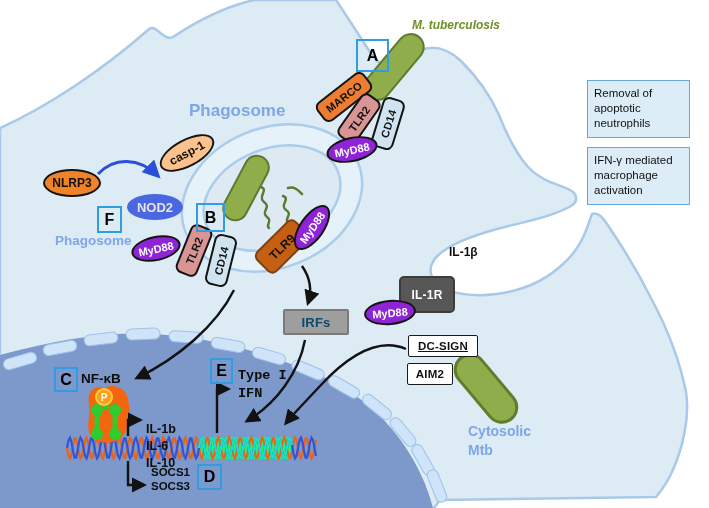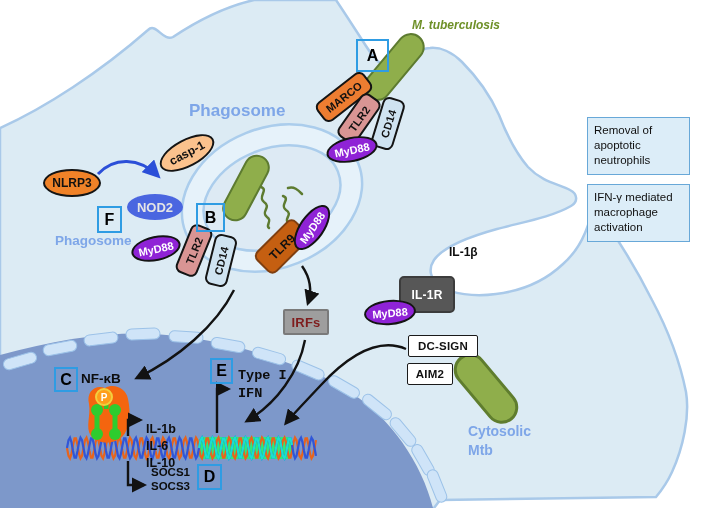--- a/index.html
+++ b/index.html
@@ -9,21 +9,21 @@
   #base{position:absolute;left:0;top:0;}
   .abs{position:absolute;box-sizing:border-box;}
   .pill{display:flex;align-items:center;justify-content:center;border:2px solid #141414;
         border-radius:7px;font-weight:bold;font-size:11px;color:#111;letter-spacing:.2px;}
   .ell{display:flex;align-items:center;justify-content:center;border:2px solid #141414;
         border-radius:50%;font-weight:bold;font-size:12px;color:#111;}
   .rod{border-radius:30px;}
   .letterbox{display:flex;align-items:center;justify-content:center;border:2.5px solid var(--letter_box_border);
         font-weight:bold;font-size:16px;color:#000;background:transparent;}
   .infobox{background:var(--info_box_bg);border:1.5px solid var(--info_box_border);
-        color:#101010;font-size:11.5px;line-height:1.32;padding:5px 6px;width:103px;margin-top:37px;}
+        color:#101010;font-size:11.5px;line-height:1.32;padding:5px 6px;width:103px;}
   .lbl-blue{color:var(--label_blue);font-weight:600;}
   .boldtxt{color:#0d0d0d;font-weight:bold;}
   .pcircle{display:flex;align-items:center;justify-content:center;border-radius:50%;
         background:var(--phospho_orange);border:2px solid #f2cf3e;color:#fff;
         font-size:10px;font-weight:bold;}
 </style>
 </head>
 <body>
 
 <div id="stage">
@@ -148,23 +148,23 @@
   <div class="abs pill" style="left:254px;top:232px;width:56px;height:29px;background:var(--tlr9_orange);border-color:#7f3f10;font-size:12px;transform:rotate(-45deg);">TLR9</div>
   <div class="abs ell" style="left:286px;top:215px;width:52px;height:25px;background:var(--myd88_purple);color:#fff;font-size:11px;transform:rotate(-55deg);">MyD88</div>
 
   <div class="abs ell" style="left:43px;top:169px;width:58px;height:28px;background:var(--nlrp3_orange);">NLRP3</div>
   <div class="abs ell" style="left:157px;top:139px;width:60px;height:28px;background:var(--casp1_peach);transform:rotate(-28deg);">casp-1</div>
   <div class="abs ell" style="left:127px;top:194px;width:56px;height:26px;background:var(--nod2_blue);color:#e5e5e5;font-size:13px;border:none;">NOD2</div>
 
   <div class="abs pill" style="left:399px;top:276px;width:56px;height:37px;background:var(--il1r_gray);border-color:#3c3c3c;border-radius:5px;color:#fff;font-size:12px;">IL-1R</div>
   <div class="abs ell" style="left:364px;top:300px;width:52px;height:25px;background:var(--myd88_purple);color:#fff;font-size:11px;transform:rotate(-5deg);">MyD88</div>
 
-  <div class="abs pill" style="left:283px;top:309px;width:46px;height:26px;background:var(--irfs_gray);border-color:#7a7a7a;border-radius:2px;color:#7f1d1d;font-size:13px;">IRFs</div>
-
-  <div class="abs pill" style="left:408px;top:335px;width:70px;height:22px;background:#fff;border:1.5px solid #1a1a1a;border-radius:2px;font-size:11.5px;">DC-SIGN</div>
+  <div class="abs pill" style="left:283px;top:309px;width:66px;height:26px;background:var(--irfs_gray);border-color:#7a7a7a;border-radius:2px;color:#0c4a6e;font-size:13px;">IRFs</div>
+
+  <div class="abs pill" style="left:408px;top:335px;width:70px;height:22px;background:#fff;border:1.5px solid #1a1a1a;border-radius:2px;font-size:11.5px;text-decoration:underline;">DC-SIGN</div>
   <div class="abs pill" style="left:407px;top:363px;width:46px;height:22px;background:#fff;border:1.5px solid #1a1a1a;border-radius:2px;font-size:11.5px;">AIM2</div>
 
   <div class="abs letterbox" style="left:356px;top:39px;width:33px;height:33px;">A</div>
   <div class="abs letterbox" style="left:196px;top:203px;width:29px;height:29px;">B</div>
   <div class="abs letterbox" style="left:54px;top:367px;width:24px;height:25px;">C</div>
   <div class="abs letterbox" style="left:197px;top:464px;width:25px;height:26px;">D</div>
   <div class="abs letterbox" style="left:210px;top:358px;width:23px;height:26px;">E</div>
   <div class="abs letterbox" style="left:97px;top:206px;width:25px;height:27px;">F</div>
 
   <div class="abs lbl-blue" style="left:189px;top:101px;font-size:17px;">Phagosome</div>

